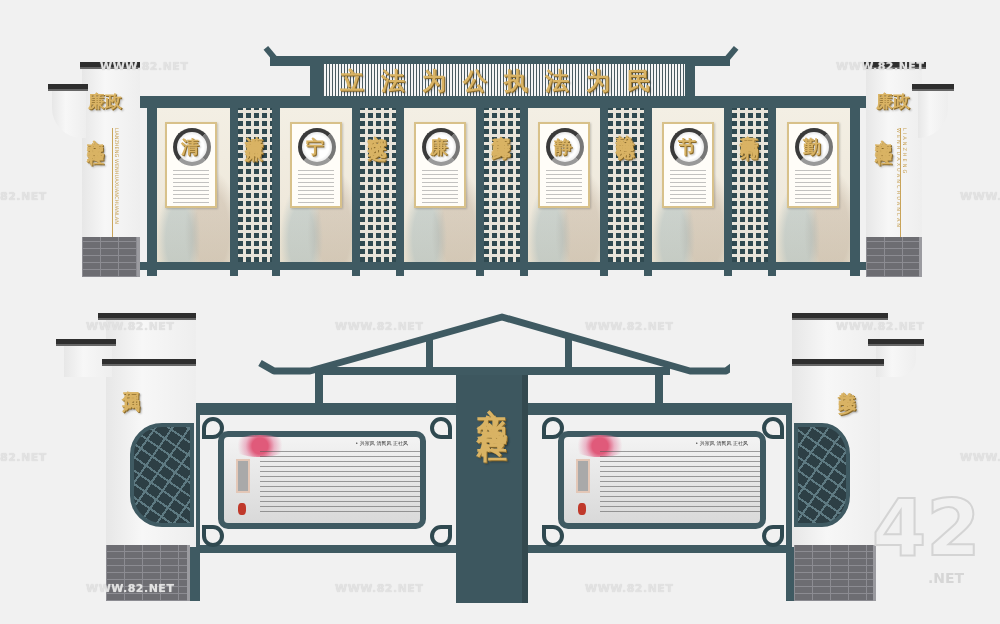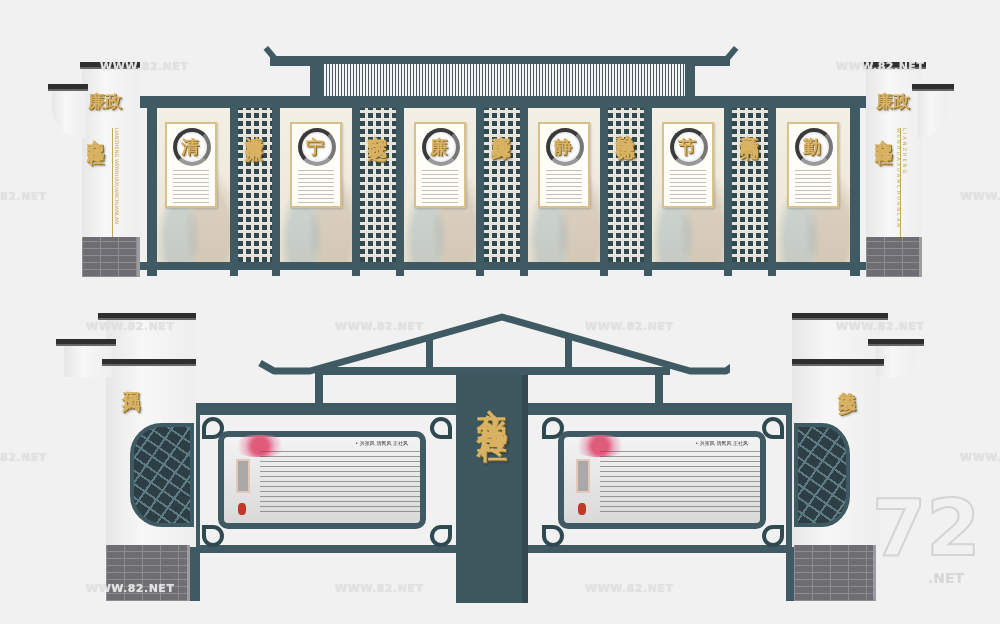--- a/index.html
+++ b/index.html
@@ -56,20 +56,21 @@
 </head>
 <body>
 
 <div class="abs" style="left:40px;top:40px;width:930px;height:240px;">
 
   <div class="abs teal" style="left:230px;top:16px;width:460px;height:10px;transform:skewX(0deg);"></div>
   <div class="abs teal" style="left:228px;top:6px;width:6px;height:16px;transform:rotate(-40deg);"></div>
   <div class="abs teal" style="left:688px;top:6px;width:6px;height:16px;transform:rotate(40deg);"></div>
   <div class="abs teal" style="left:270px;top:24px;width:385px;height:34px;"></div>
   <div class="abs slats" style="left:283px;top:24px;width:362px;height:32px;"></div>
+  <div class="abs gold" style="left:300px;top:26px;width:330px;font-size:24px;letter-spacing:17px;line-height:30px;white-space:nowrap;">立法为公执法为民</div>
 
   <div class="abs teal" style="left:95px;top:56px;width:735px;height:12px;"></div>
   <div class="abs teal" style="left:95px;top:222px;width:735px;height:8px;"></div>
 
   <div class="abs teal" style="left:107px;top:56px;width:10px;height:180px;"></div>
   <div class="abs teal" style="left:190px;top:56px;width:8px;height:180px;"></div>
   <div class="abs teal" style="left:232px;top:56px;width:8px;height:180px;"></div>
   <div class="abs teal" style="left:312px;top:56px;width:8px;height:180px;"></div>
   <div class="abs teal" style="left:356px;top:56px;width:8px;height:180px;"></div>
   <div class="abs teal" style="left:436px;top:56px;width:8px;height:180px;"></div>
@@ -221,14 +222,14 @@
 <div class="wm" style="left:86px;top:320px;">WWW.82.NET</div>
 <div class="wm" style="left:335px;top:320px;">WWW.82.NET</div>
 <div class="wm" style="left:585px;top:320px;">WWW.82.NET</div>
 <div class="wm" style="left:836px;top:320px;">WWW.82.NET</div>
 <div class="wm" style="left:0;top:451px;">82.NET</div>
 <div class="wm" style="left:960px;top:451px;">WWW.82.NET</div>
 <div class="wm" style="left:86px;top:582px;">WWW.82.NET</div>
 <div class="wm" style="left:335px;top:582px;">WWW.82.NET</div>
 <div class="wm" style="left:585px;top:582px;">WWW.82.NET</div>
 
-<div class="big82" style="left:872px;top:488px;font-size:78px;line-height:80px;">72</div>
+<div class="big82" style="left:872px;top:488px;font-size:78px;line-height:80px;">42</div>
 <div class="abs" style="left:928px;top:570px;font-family:'DejaVu Sans',sans-serif;font-weight:bold;font-size:14px;color:#d6d6d6;">.NET</div>
 
 </body></html>

